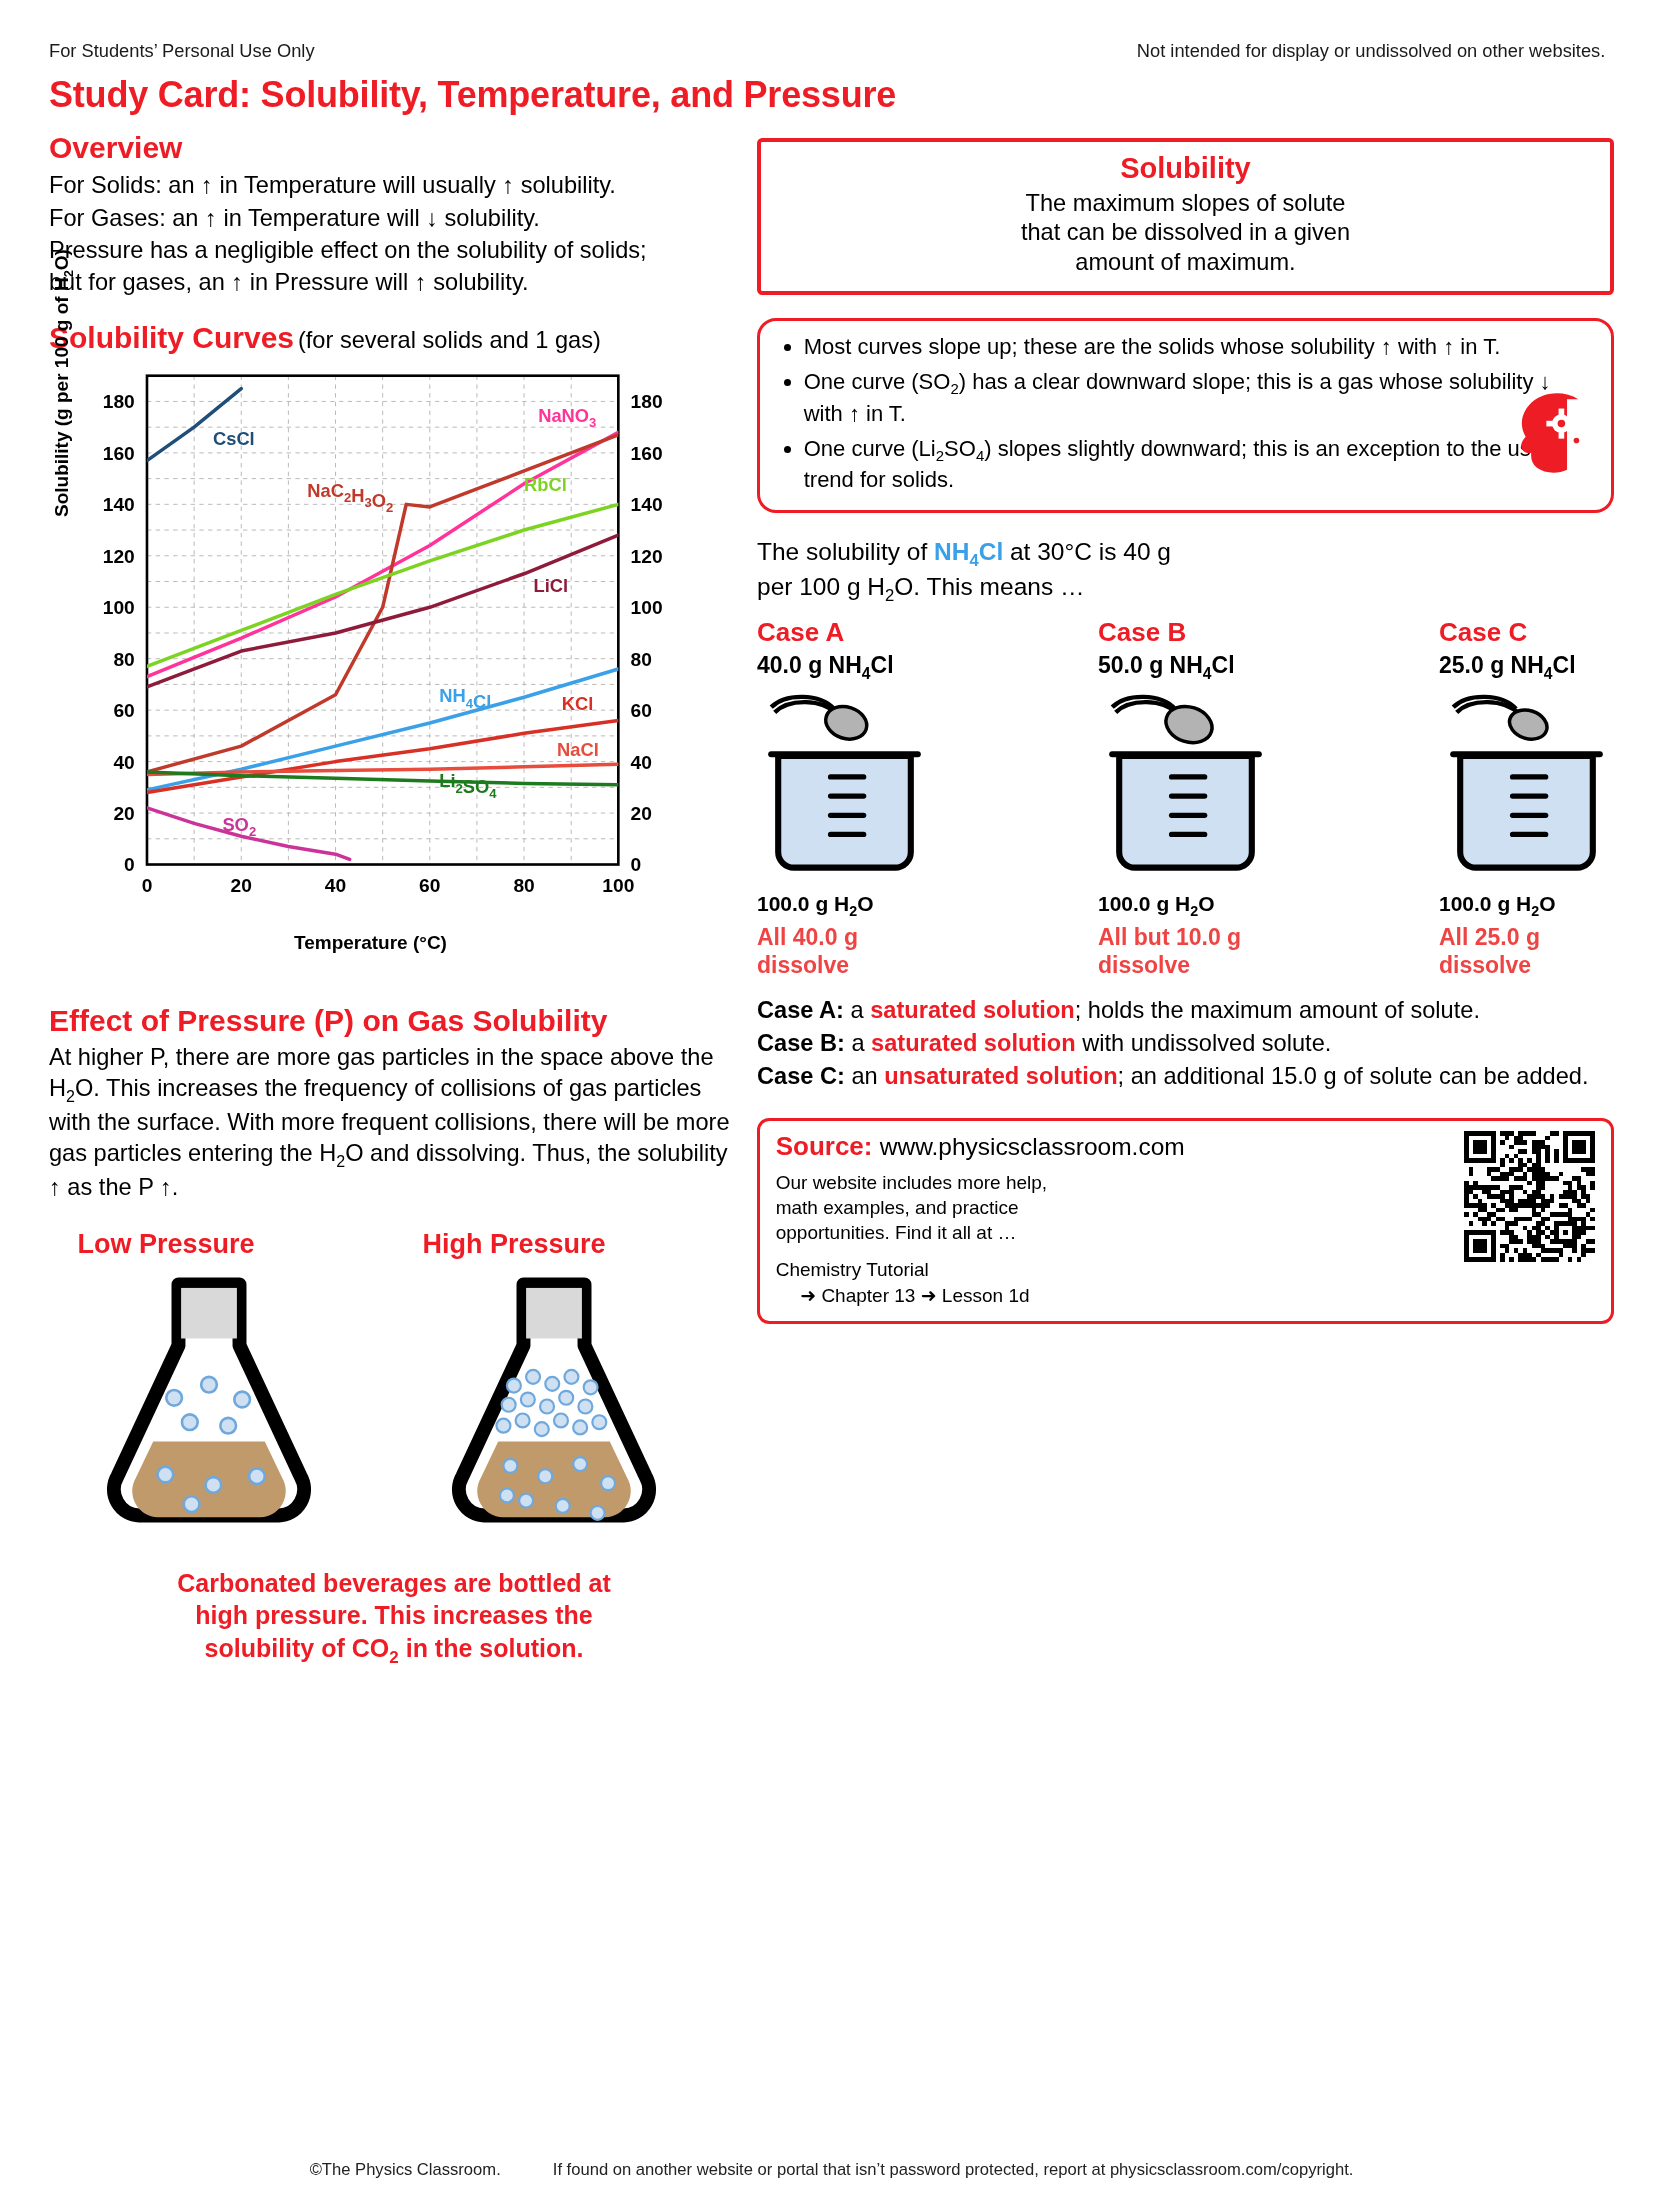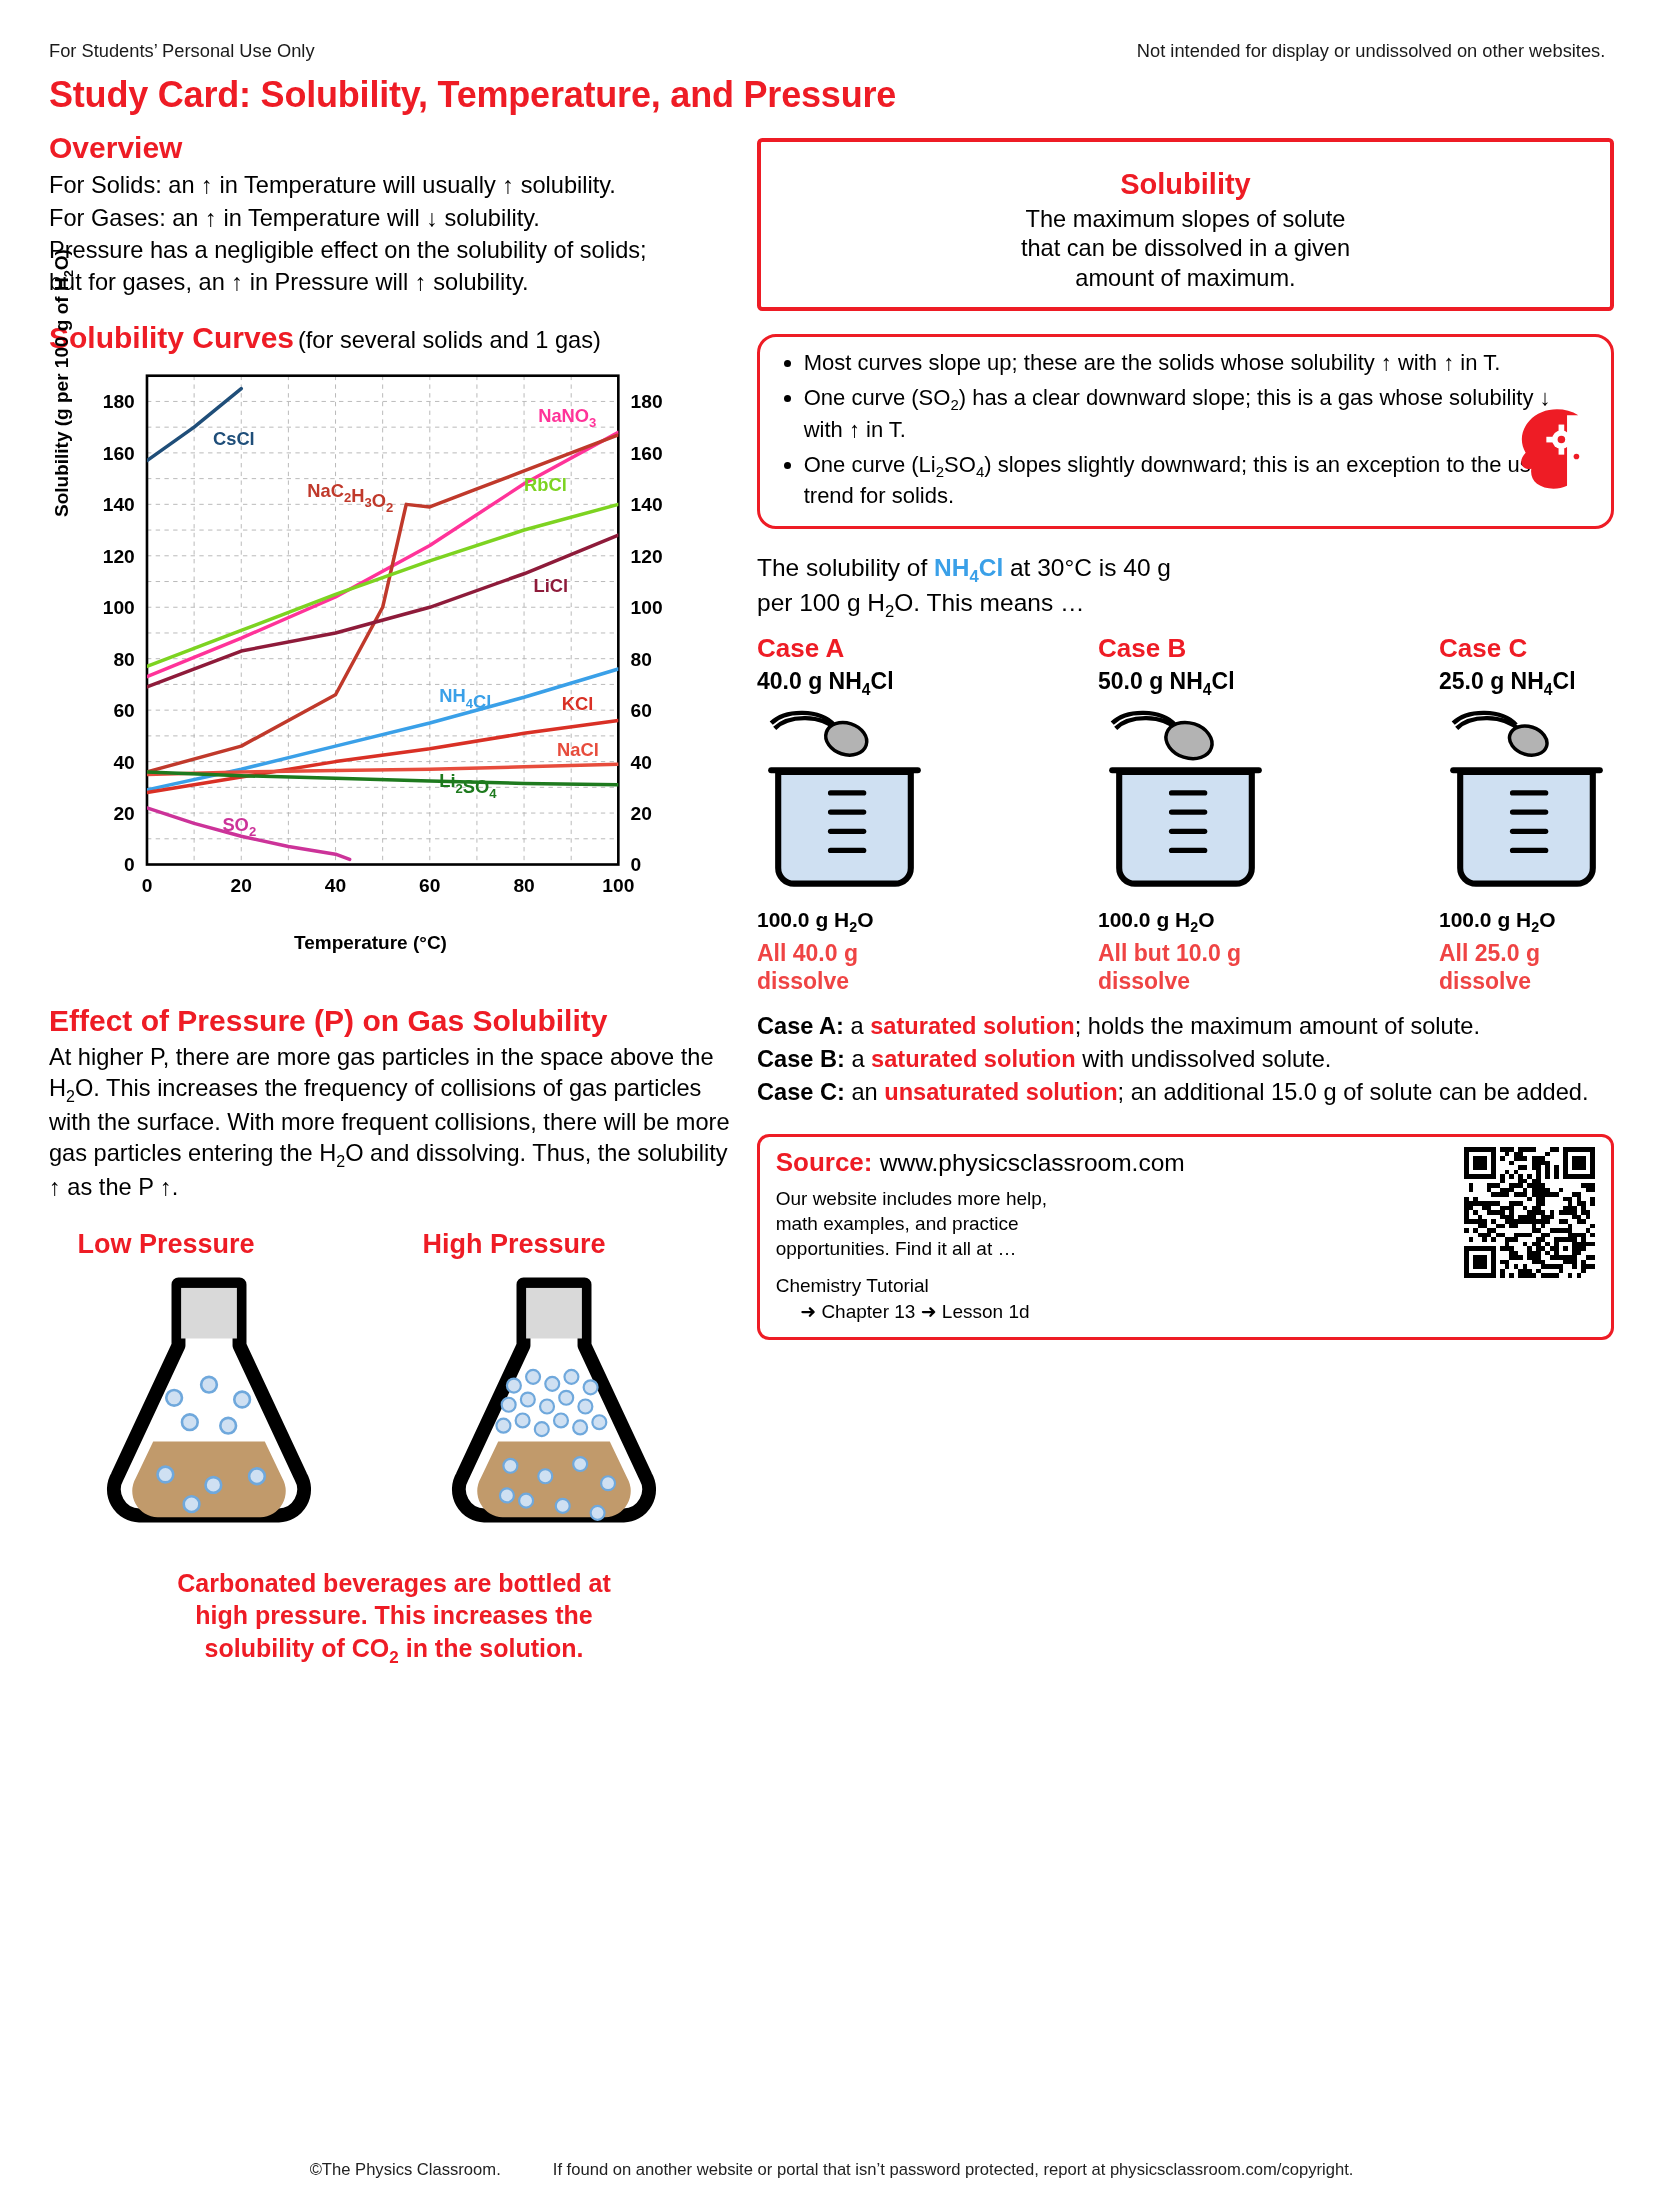--- a/index.html
+++ b/index.html
@@ -29,21 +29,21 @@
   
   .cols { display:flex; gap: 18px; margin-top: 8px; }
   .colL { width: 690px; }
   .colR { width: 524px; flex: 1 1 auto; }
 
   
   .overview h2 { margin: 7px 0 5.2px 0; }
   .overview p { margin: 0 0 1.7px 0; }
 
   
-  .defbox { border: 4.4px solid #ee1c25; border-radius: 5.2px; padding: 26px 14px 14px;
+  .defbox { border: 4.4px solid #ee1c25; border-radius: 5.2px; padding: 10px 14px 14px;
             text-align:center; margin-top: 14px; }
   .defbox .t { color:#ee1c25; font-weight:bold; font-size: 29px; margin-bottom: 3.5px;}
   .defbox .d { font-size: 23.6px; line-height:1.25; }
 
   
   .notebox { border: 3.5px solid #ee1c25; border-radius: 19px; padding: 12.2px 15.7px 8.7px 8.7px;
              margin-top: 23px; position: relative; }
   .notebox ul { margin: 0; padding-left: 35px; }
   .notebox li { font-size: 22px; line-height: 1.27; margin-bottom: 7px; }
   .brain { position:absolute; right: 12.2px; top: 65px; width: 94px; height: 94px; }

